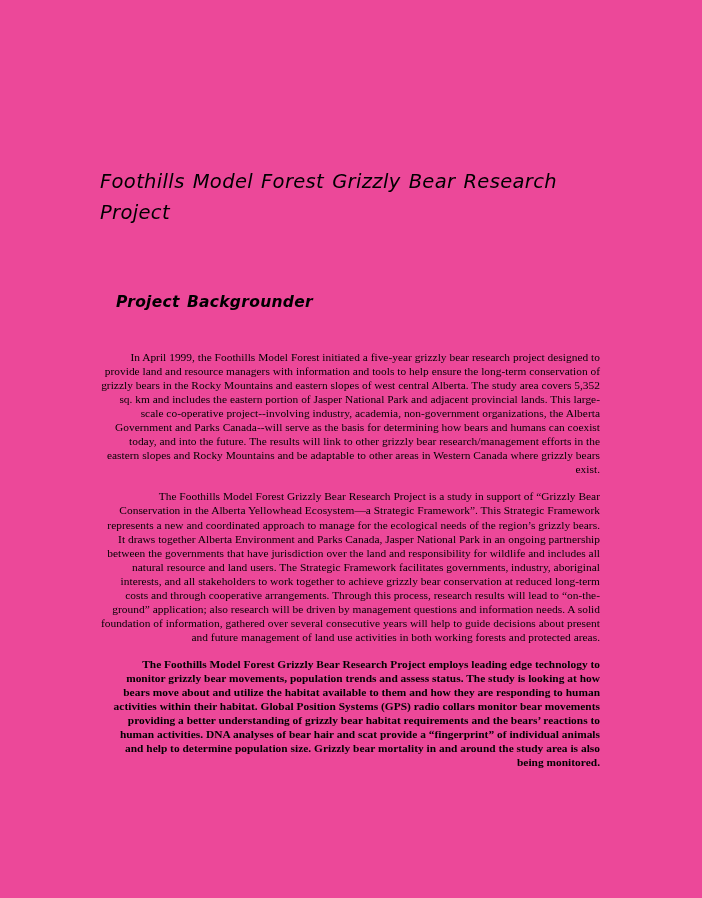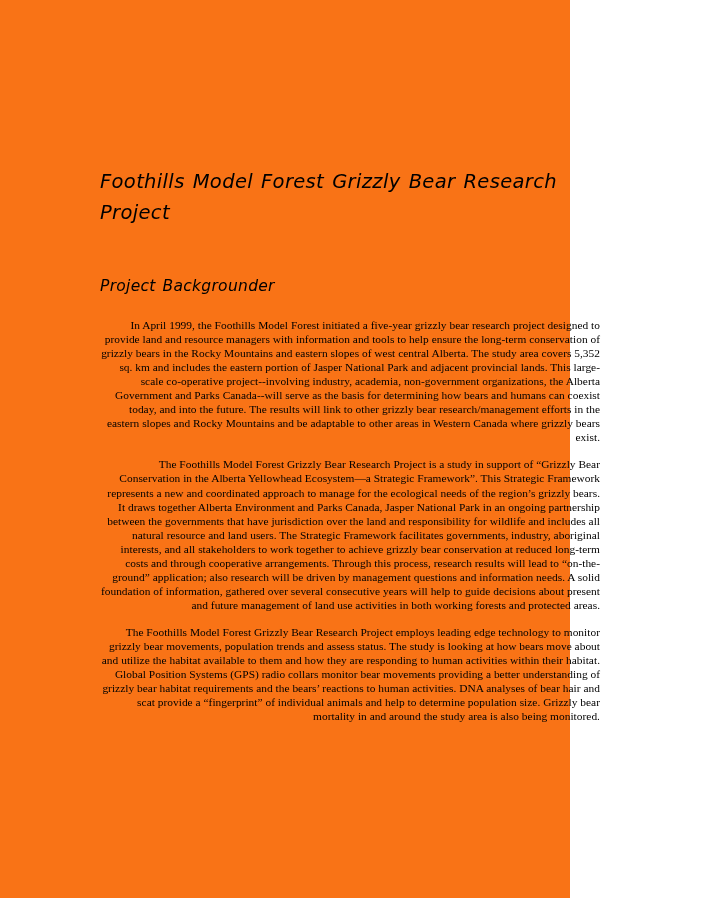--- a/index.html
+++ b/index.html
@@ -13,23 +13,23 @@
     width: 702px;
     height: 898px;
     overflow: hidden;
     font-family: "Liberation Serif", "DejaVu Serif", serif;
     color: #000000;
     -webkit-font-smoothing: antialiased;
   }
 
   .page {
     position: relative;
-    width: 570px;
+    width: 702px;
     height: 898px;
-    background: #f97316;
+    background: #ec4899;
     box-sizing: border-box;
   }
 
   .content {
     position: absolute;
     left: 100px;
     top: 166px;
     width: 502px;
   }
 
@@ -43,26 +43,26 @@
     letter-spacing: 0.35px;
     color: #000000;
     margin: 0;
     width: 470px;
     word-spacing: 1.5px;
   }
 
   .doc-subtitle {
     font-family: "DejaVu Sans", sans-serif;
     font-style: italic;
-    font-weight: 400;
+    font-weight: 700;
     font-size: 15.5px;
     line-height: 20px;
     letter-spacing: 0.3px;
     color: #000000;
-    margin: 0;
+    margin: 16px;
     padding-top: 48px;
     word-spacing: 1.5px;
   }
 
   
   .body-copy {
     padding-top: 22px;
   }
 
   .body-paragraph {
@@ -71,20 +71,21 @@
     line-height: 14.05px;
     color: #000000;
     text-align: right;
     margin: 0 0 13px 0;
     width: 500px;
     letter-spacing: 0.02px;
   }
 
   .body-paragraph:last-child {
     margin-bottom: 0;
+    font-weight: bold;
   }
 </style>
 </head>
 <body>
 
 <div class="page">
   <div class="content">
 
     <h1 class="doc-title">Foothills Model Forest Grizzly Bear Research Project</h1>
 

